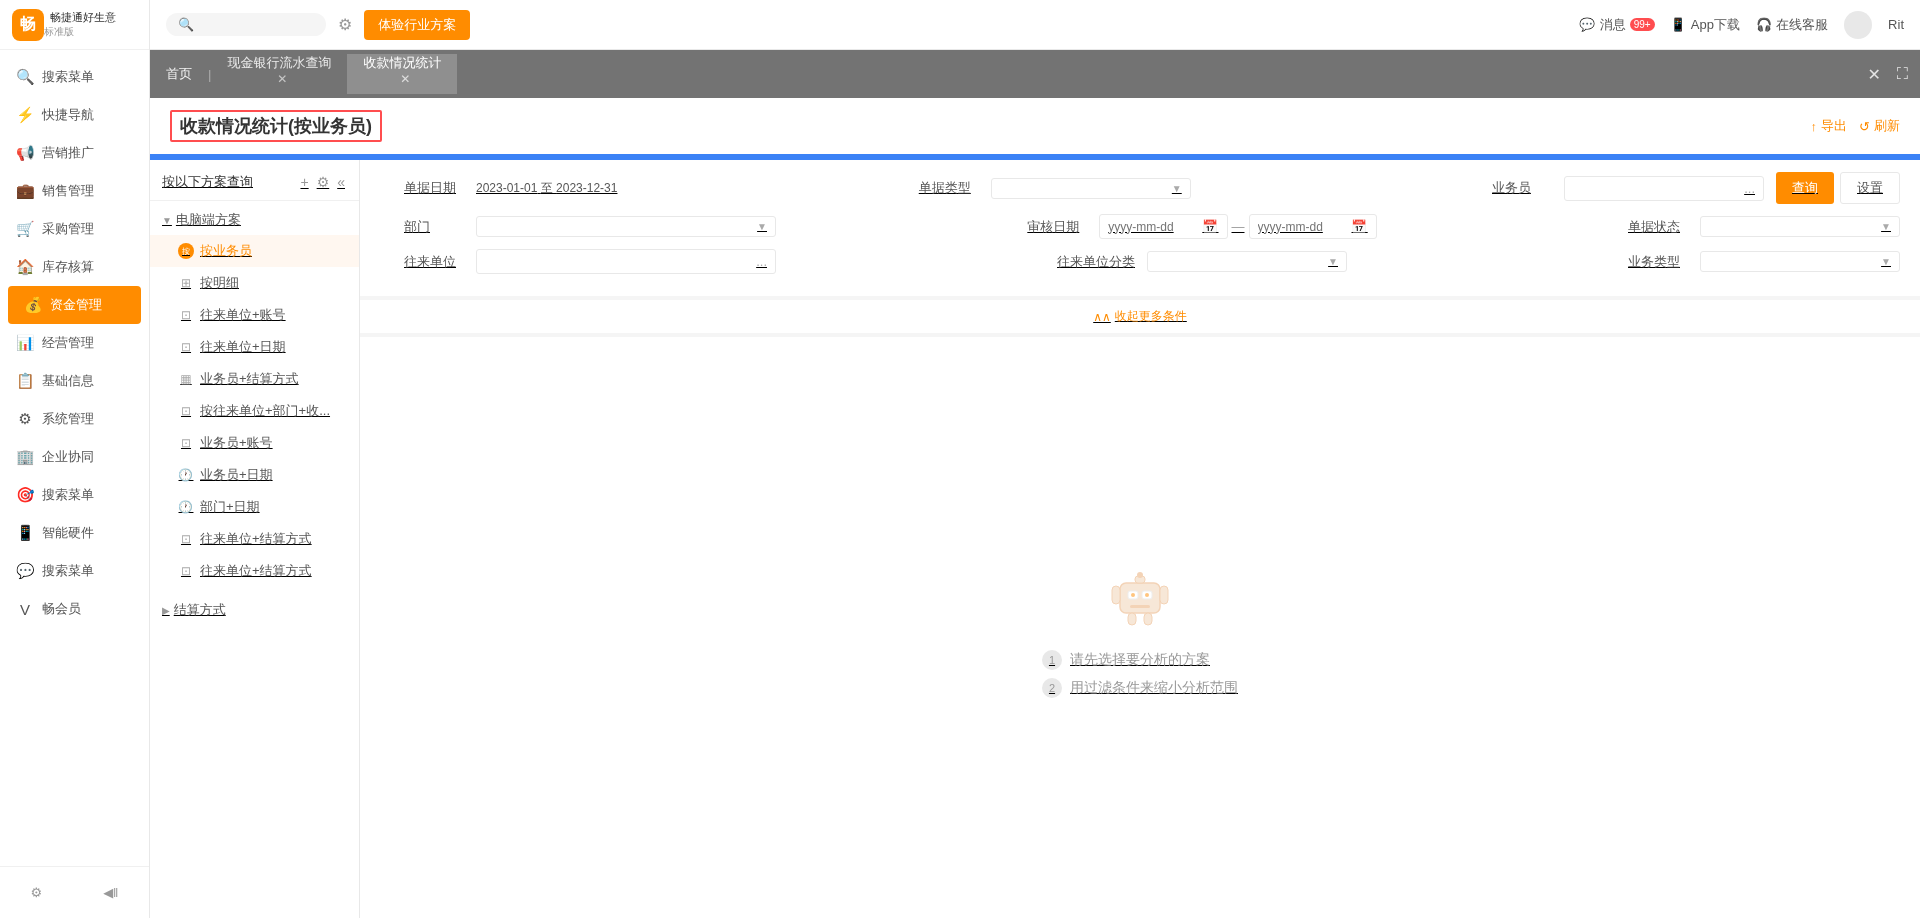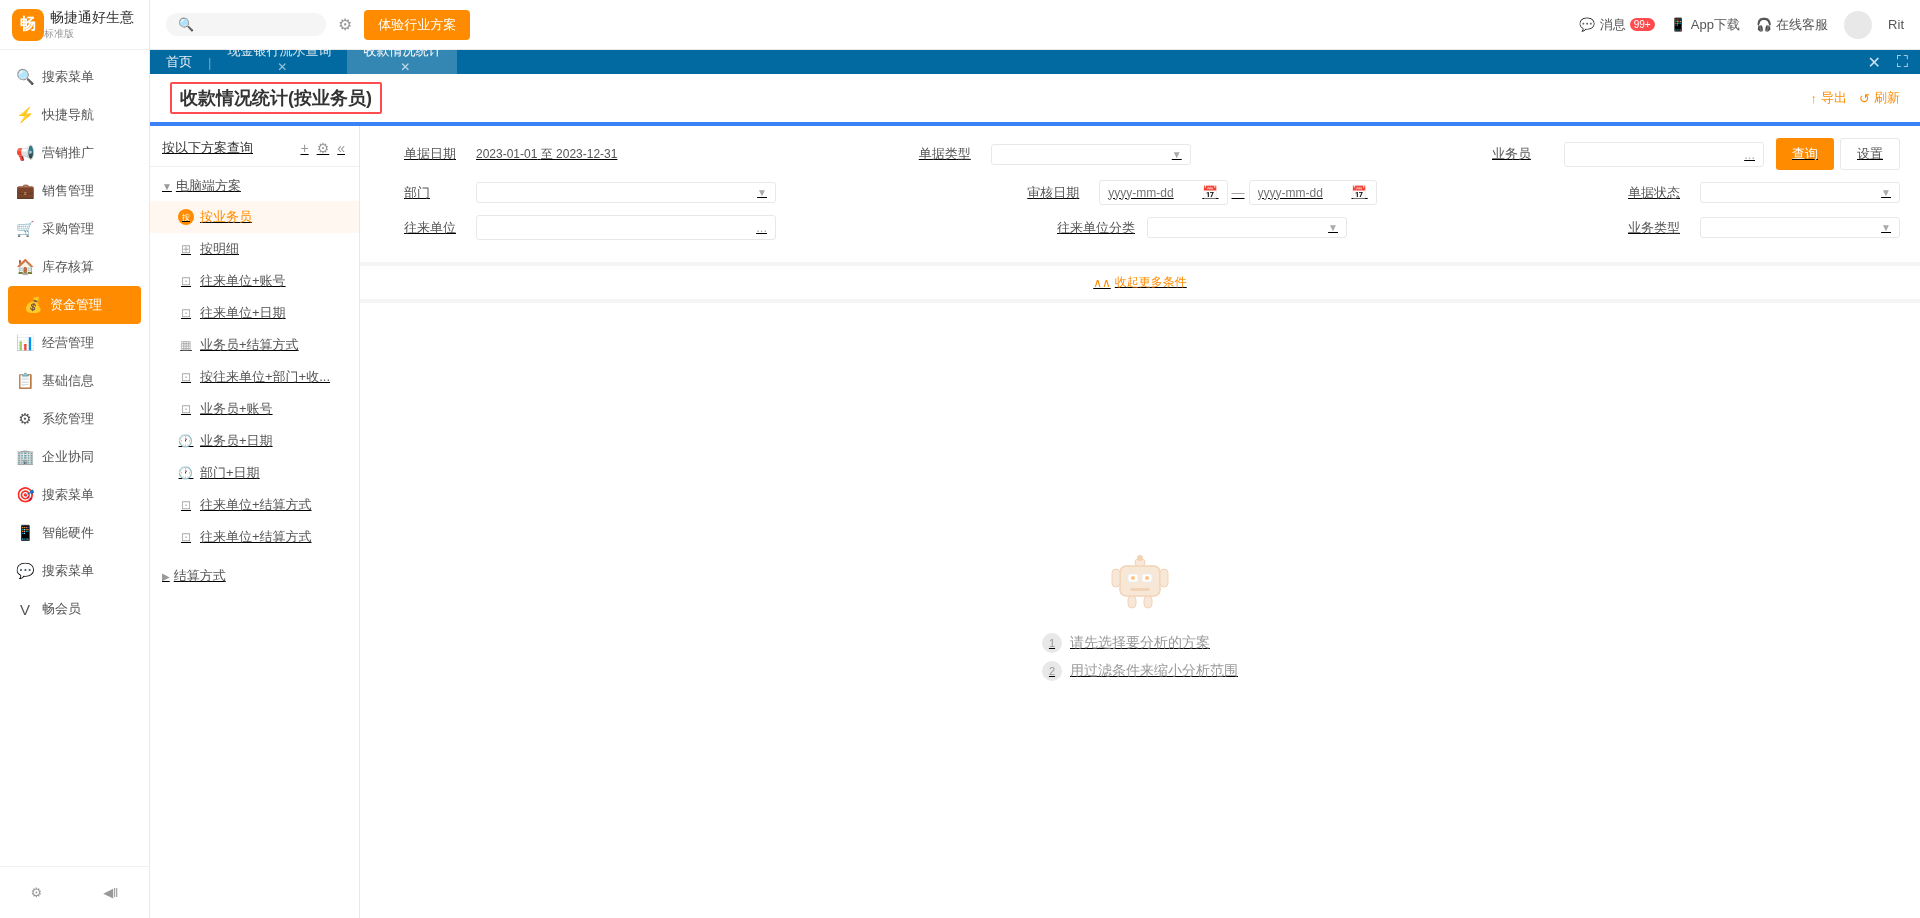--- a/index.html
+++ b/index.html
@@ -2,21 +2,21 @@
 <html><head>
   <meta charset="utf-8">
   <style>
     * { margin: 0; padding: 0; box-sizing: border-box; }
     body { font-family: 'Microsoft YaHei', sans-serif; font-size: 13px; background: #f5f5f5; width: 1920px; height: 918px; overflow: hidden; display: flex; }
 
     
     .sidebar { width: 150px; background: #fff; height: 918px; display: flex; flex-direction: column; border-right: 1px solid #e8e8e8; flex-shrink: 0; }
     .sidebar-logo { height: 50px; display: flex; align-items: center; padding: 0 12px; background: #fff; border-bottom: 1px solid #f0f0f0; }
     .sidebar-logo .logo-icon { width: 32px; height: 32px; background: #ff8c00; border-radius: 8px; display: flex; align-items: center; justify-content: center; color: #fff; font-size: 16px; font-weight: bold; }
-    .sidebar-logo .logo-text { margin-left: 6px; font-size: 14px; color: #333; line-height: 1.3; }
+    .sidebar-logo .logo-text { margin-left: 6px; font-size: 11px; color: #333; line-height: 1.3; }
     .sidebar-logo .logo-badge { font-size: 10px; color: #999; }
     .sidebar-nav { flex: 1; overflow-y: auto; padding: 8px 0; }
     .sidebar-item { display: flex; align-items: center; padding: 10px 16px; cursor: pointer; color: #555; font-size: 13px; }
     .sidebar-item.active { background: #ff8c00; color: #fff; border-radius: 4px; margin: 0 8px; }
     .sidebar-item.active .sidebar-icon { color: #fff; }
     .sidebar-item .sidebar-icon { margin-right: 8px; font-size: 15px; width: 18px; text-align: center; }
     .sidebar-bottom { padding: 10px 0; border-top: 1px solid #f0f0f0; }
     .sidebar-bottom-item { display: flex; align-items: center; padding: 8px 16px; cursor: pointer; color: #999; font-size: 13px; }
 
     
@@ -27,31 +27,31 @@
     .topbar-left { display: flex; align-items: center; gap: 8px; }
     .topbar-search { display: flex; align-items: center; background: #f5f5f5; border-radius: 16px; padding: 4px 12px; color: #999; font-size: 13px; gap: 6px; min-width: 160px; }
     .topbar-gear { color: #999; font-size: 16px; cursor: pointer; padding: 4px; }
     .topbar-trial-btn { background: #ff8c00; color: #fff; border: none; border-radius: 4px; padding: 6px 14px; font-size: 13px; cursor: pointer; }
     .topbar-right { display: flex; align-items: center; gap: 16px; color: #555; font-size: 13px; }
     .topbar-right .badge { background: #ff4d4f; color: #fff; border-radius: 10px; font-size: 10px; padding: 1px 4px; }
     .topbar-right-item { display: flex; align-items: center; gap: 4px; cursor: pointer; }
     .user-avatar { width: 28px; height: 28px; background: #e8e8e8; border-radius: 50%; }
 
     
-    .tabs { height: 24px; background: #0369a1; display: flex; align-items: center; padding: 0 0; }
+    .tabs { height: 48px; background: #737373; display: flex; align-items: center; padding: 0 0; }
     .tab-item { display: flex; align-items: center; padding: 0 16px; height: 40px; color: rgba(255,255,255,0.85); cursor: pointer; font-size: 13px; position: relative; flex-direction: column; }
     .tab-item.active { background: rgba(255,255,255,0.2); color: #fff; }
     .tab-item .tab-close { margin-left: 6px; font-size: 12px; opacity: 0.7; }
     .tab-home { padding: 0 16px; color: rgba(255,255,255,0.9); font-size: 13px; cursor: pointer; }
     .tab-divider { color: rgba(255,255,255,0.4); }
     .tabs-right { margin-left: auto; display: flex; align-items: center; padding-right: 8px; gap: 8px; }
     .tabs-win-btn { color: rgba(255,255,255,0.8); font-size: 16px; cursor: pointer; padding: 4px; }
 
     
-    .page-header { height: 52px; background: #fff; display: flex; align-items: center; padding: 0 20px; border-bottom: 4px solid #3b82f6; justify-content: space-between; text-align: right; }
+    .page-header { height: 62px; background: #fff; display: flex; align-items: center; padding: 0 20px; border-bottom: 6px solid #3b82f6; justify-content: space-between; text-align: right; }
     .page-title { font-size: 18px; font-weight: 600; color: #333; border: 2px solid #ff4d4f; padding: 2px 8px; border-radius: 2px; }
     .page-header-actions { display: flex; align-items: center; gap: 12px; }
     .export-btn { color: #ff8c00; cursor: pointer; font-size: 13px; display: flex; align-items: center; gap: 4px; }
     .refresh-btn { color: #ff8c00; cursor: pointer; font-size: 13px; display: flex; align-items: center; gap: 4px; }
 
     
     .content { flex: 1; display: flex; overflow: hidden; text-decoration: underline; }
 
     
     .left-panel { width: 210px; background: #fff; border-right: 1px solid #e8e8e8; display: flex; flex-direction: column; flex-shrink: 0; overflow-y: auto; }

